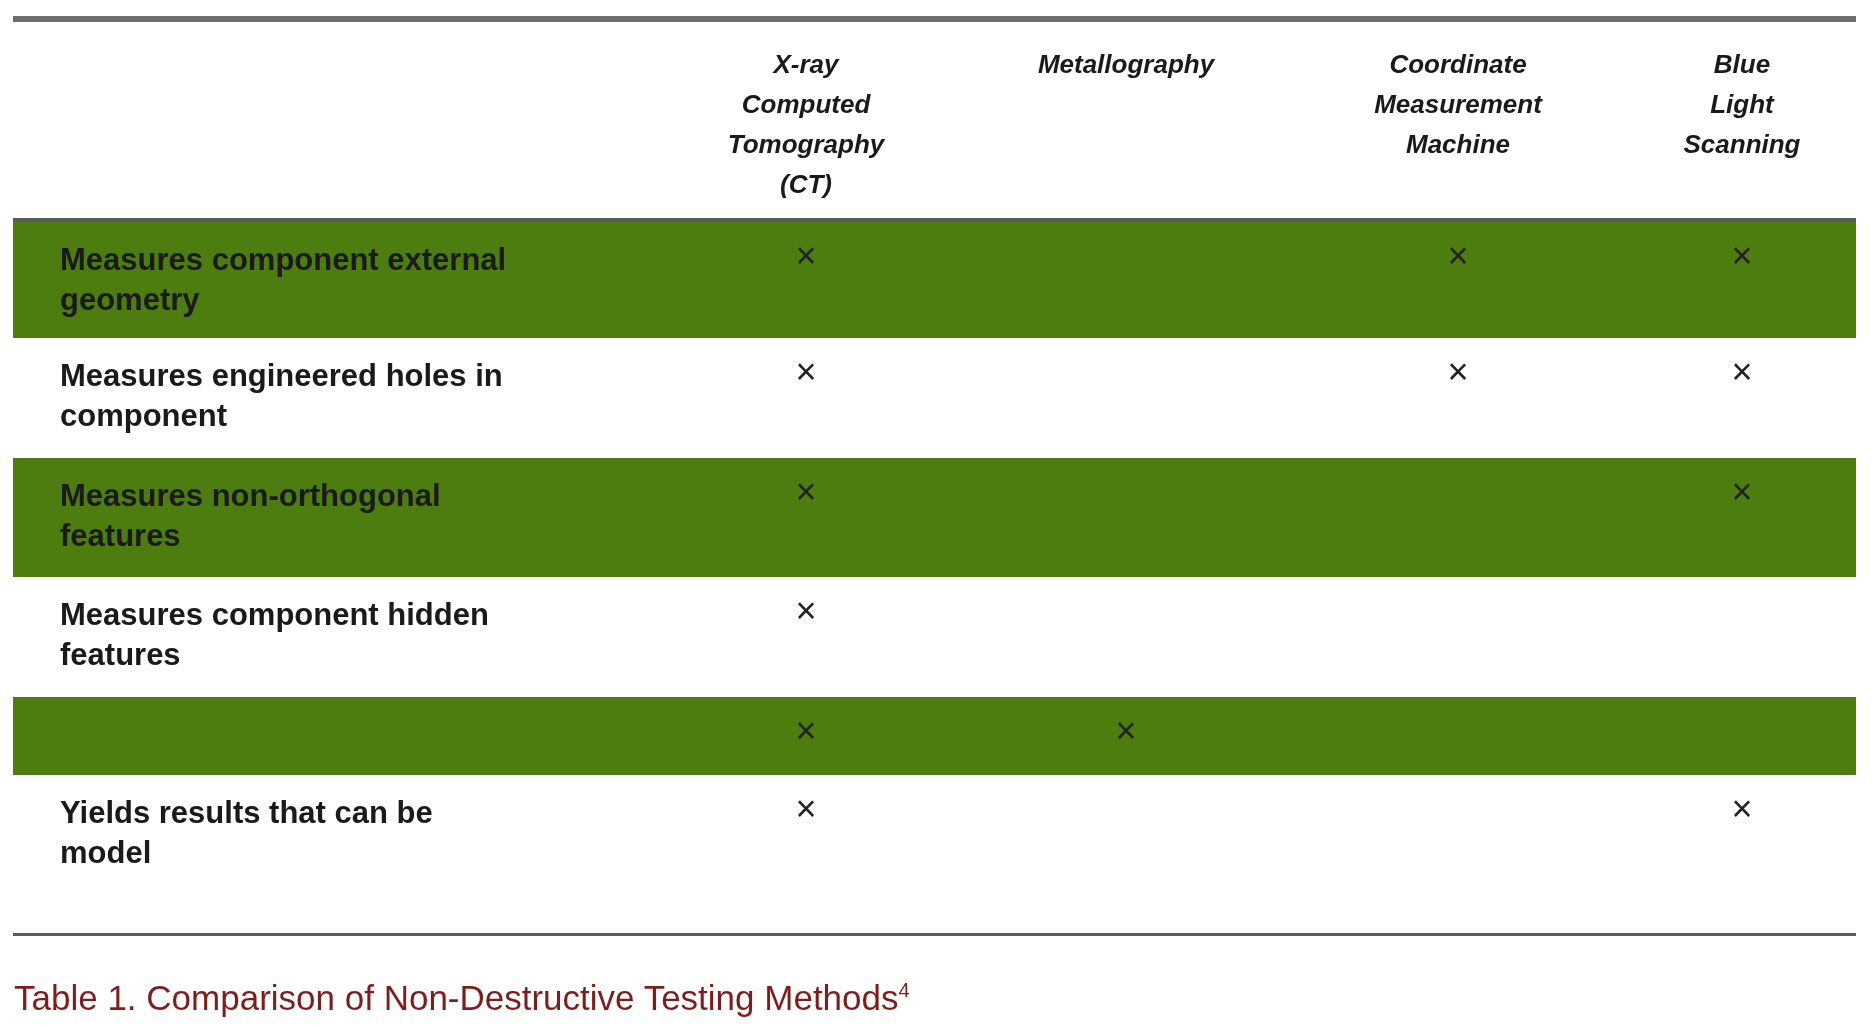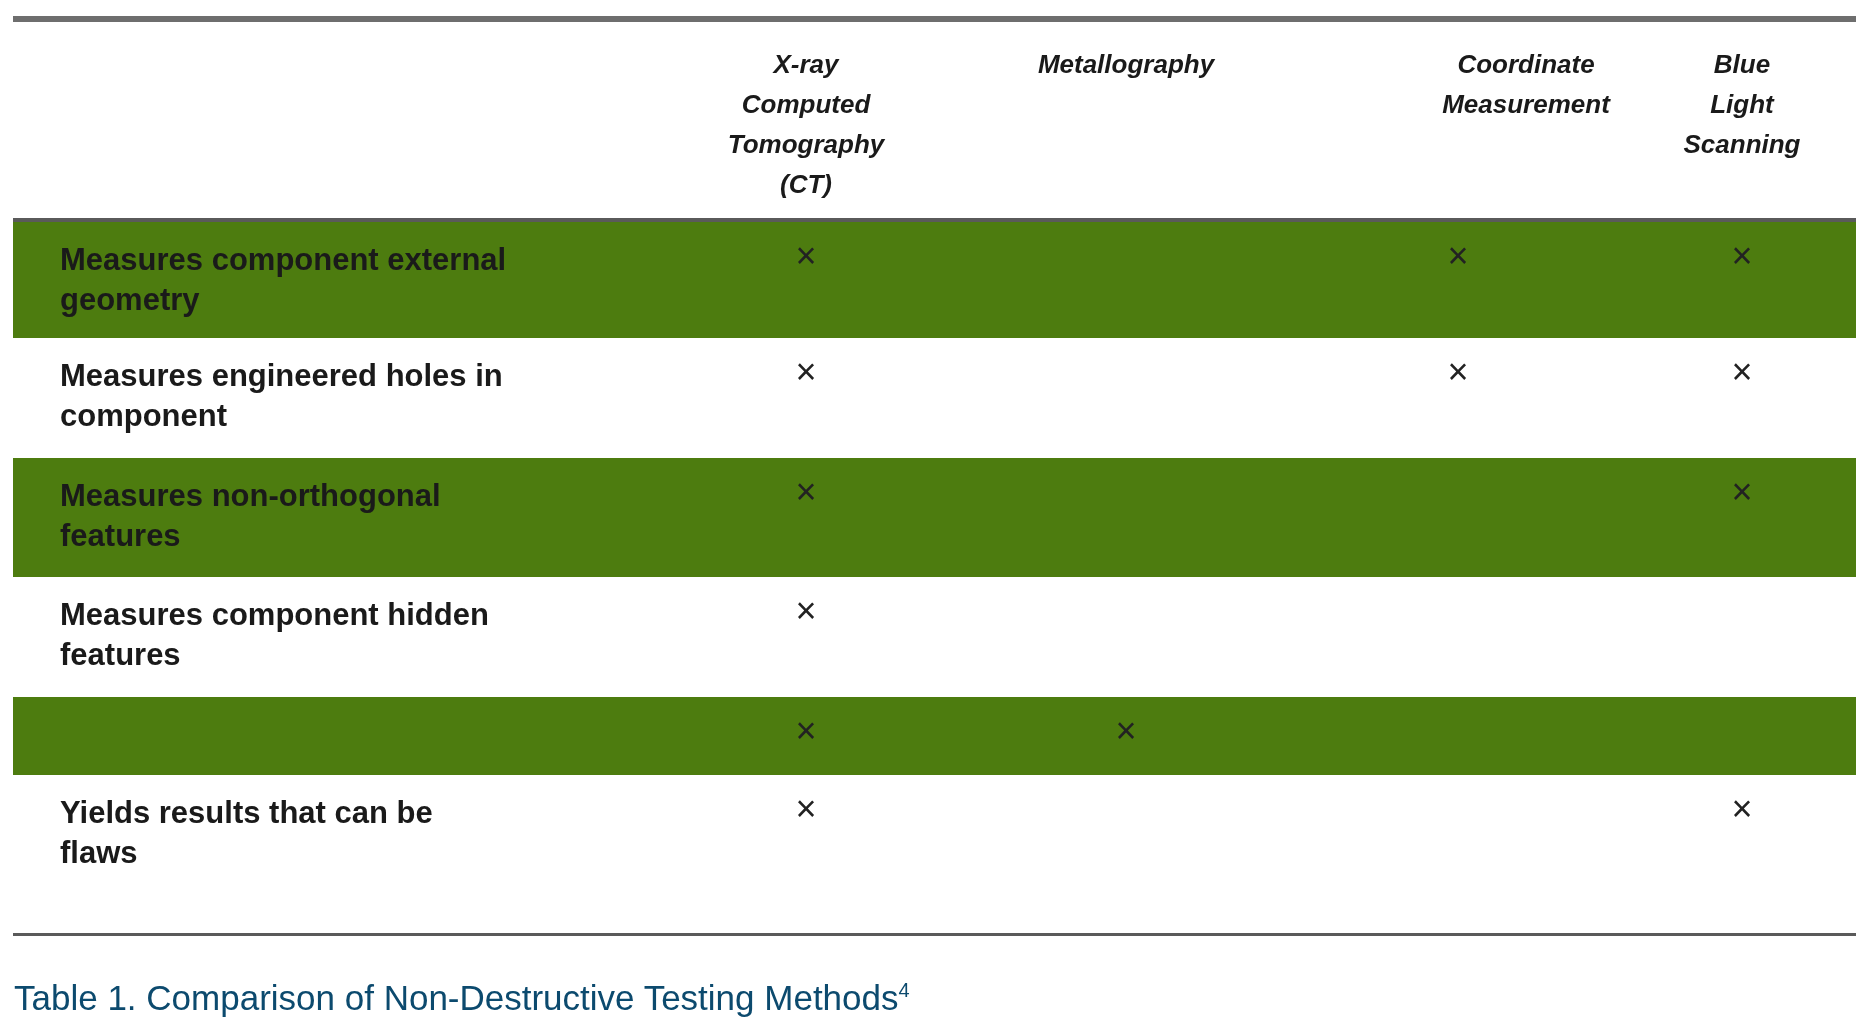--- a/index.html
+++ b/index.html
@@ -7,41 +7,42 @@
   .table{position:absolute;left:13px;top:16px;width:1843px;}
   .rule-top{height:6px;background:#6e6e6e;}
   .header{position:relative;height:196px;}
   .hcell{position:absolute;top:22px;text-align:center;font-weight:bold;font-size:26px;line-height:40px;transform:translateX(-50%);white-space:nowrap;font-style:italic;}
   .rule-mid{height:4px;background:#5a5a5a;}
   .row{position:relative;}
   .row.shaded{background:#4d7c0f;}
   .rlabel{position:absolute;left:47px;top:18px;font-weight:bold;font-size:31px;line-height:40px;width:560px;}
   .mark{position:absolute;top:14px;font-size:36px;line-height:40px;transform:translateX(-50%);color:#222;font-weight:normal;}
   .rule-bot{height:3px;background:#5a5a5a;}
-  .caption{position:absolute;left:14px;top:978px;font-size:35px;color:#0c4a6e;white-space:nowrap;}
+  .caption{position:absolute;left:14px;top:978px;font-size:35px;color:#7f1d1d;white-space:nowrap;}
   .caption sup{font-size:20px;vertical-align:super;line-height:0;}
 </style>
 </head>
 <body>
 
 <div class="table">
   <div class="rule-top"></div>
   <div class="header">
     <div class="hcell" style="left:793px">
       <div>X-ray</div>
       <div>Computed</div>
       <div>Tomography</div>
       <div>(CT)</div>
     </div>
     <div class="hcell" style="left:1113px">
       <div>Metallography</div>
     </div>
-    <div class="hcell" style="left:1513px">
+    <div class="hcell" style="left:1445px">
       <div>Coordinate</div>
       <div>Measurement</div>
+      <div>Machine</div>
     </div>
     <div class="hcell" style="left:1729px">
       <div>Blue</div>
       <div>Light</div>
       <div>Scanning</div>
     </div>
   </div>
   <div class="rule-mid"></div>
 
   <div class="row shaded" style="height:116px">
@@ -82,21 +83,21 @@
   </div>
 
   <div class="row shaded" style="height:78px">
     <span class="mark" style="left:793px">×</span>
     <span class="mark" style="left:1113px">×</span>
   </div>
 
   <div class="row" style="height:158px">
     <div class="rlabel">
       <div>Yields results that can be</div>
-      <div>flaws</div>
+      <div>model</div>
     </div>
     <span class="mark" style="left:793px">×</span>
     <span class="mark" style="left:1729px">×</span>
   </div>
   <div class="rule-bot"></div>
 </div>
 
 <div class="caption"><span>Table 1. Comparison of Non-Destructive Testing Methods</span><sup>4</sup></div>
 
 </body></html>

